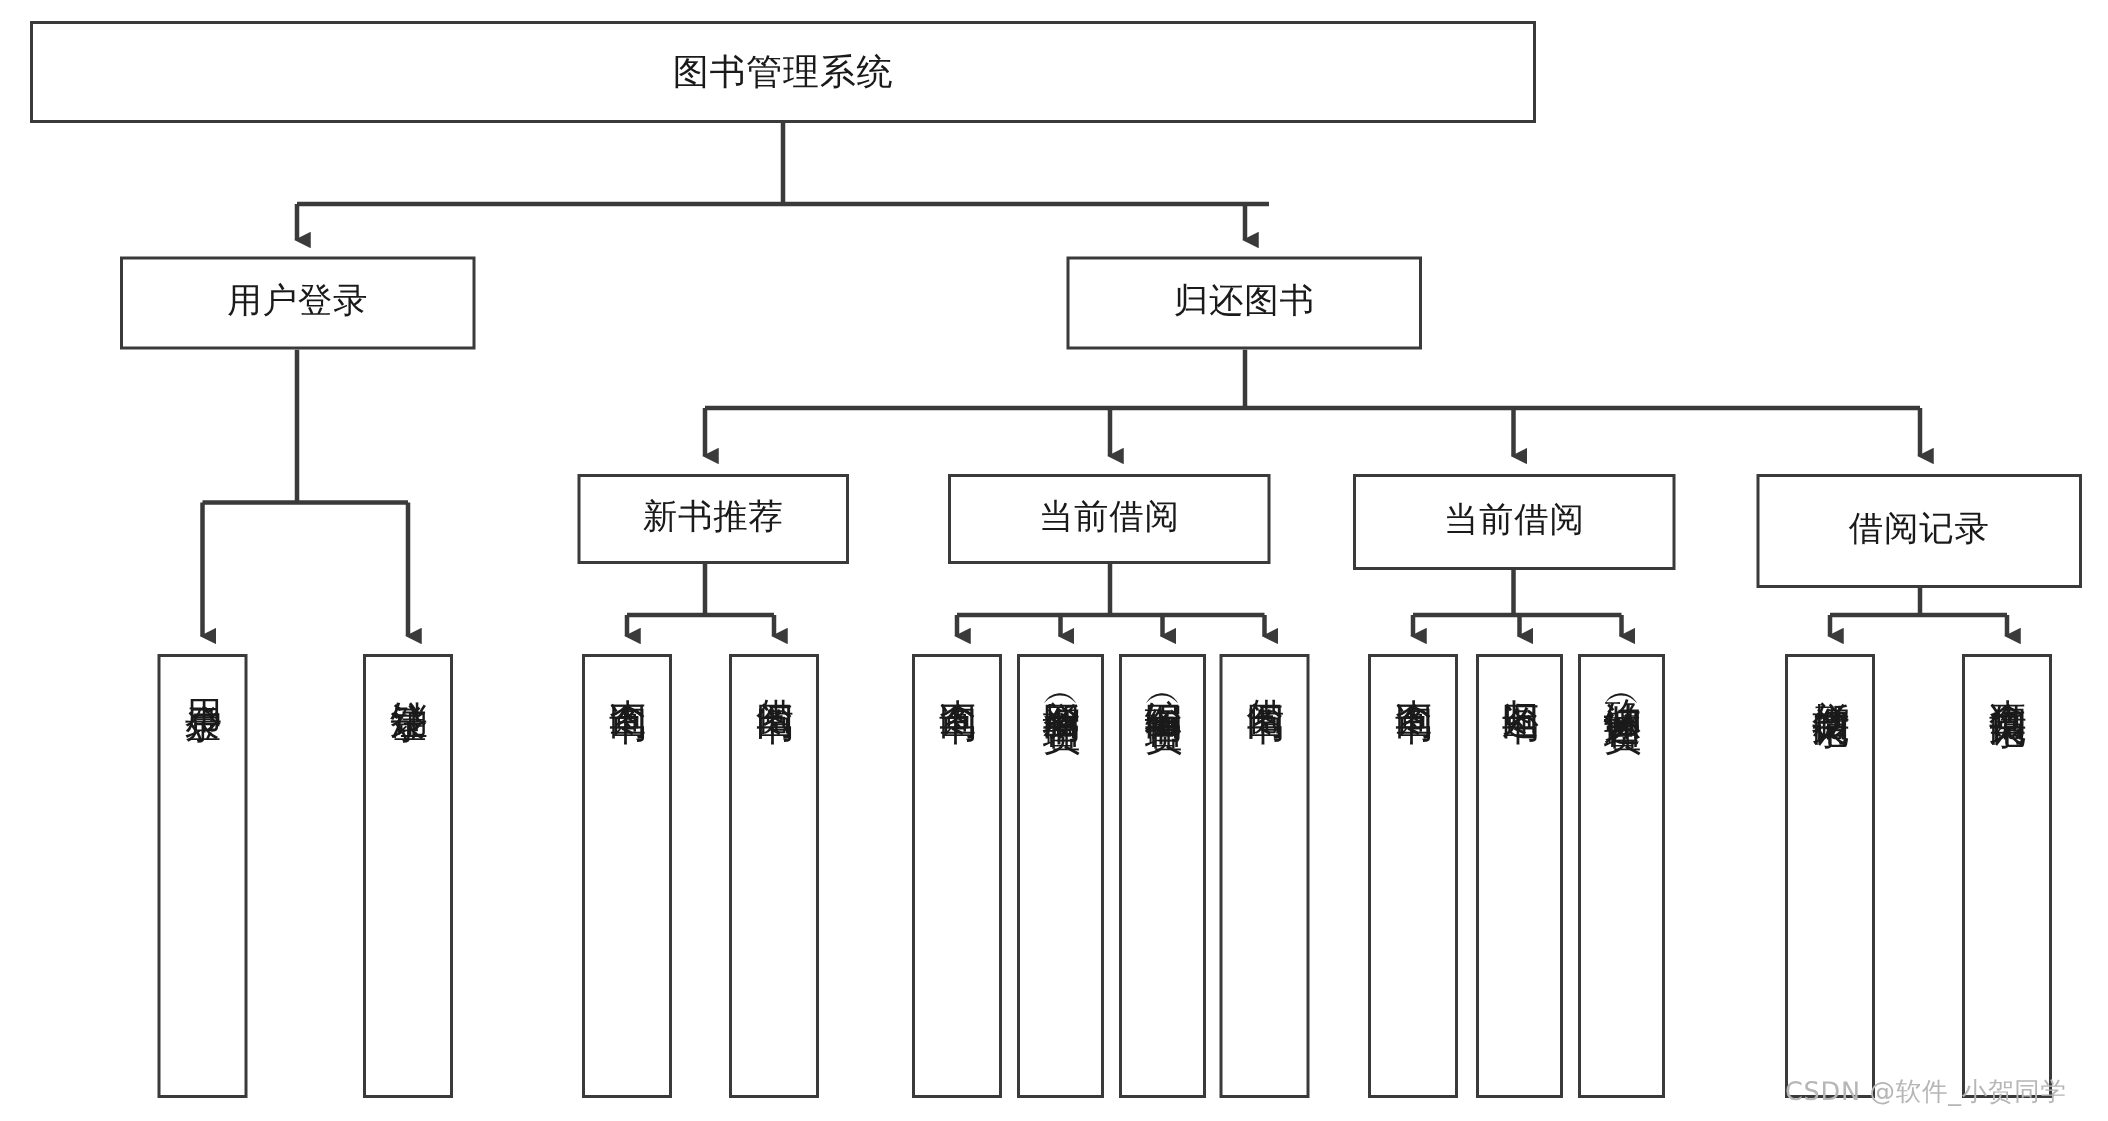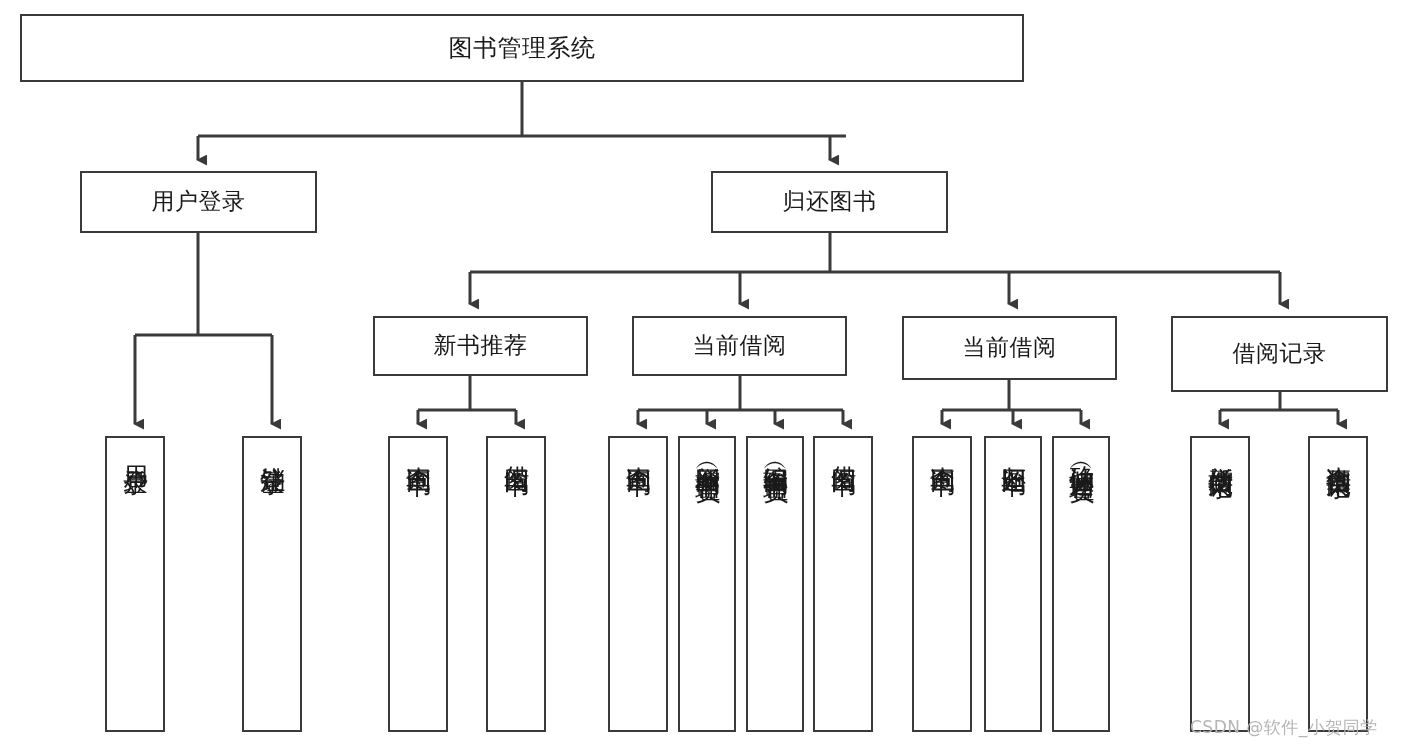--- a/index.html
+++ b/index.html
@@ -135,21 +135,21 @@
     <span class="lbl">图书管理系统</span>
   </div>
 
   <div class="node horiz" style="left:80px; top:171px; width:237px; height:62px;">
     <span class="lbl">用户登录</span>
   </div>
   <div class="node horiz" style="left:711px; top:171px; width:237px; height:62px;">
     <span class="lbl">归还图书</span>
   </div>
 
-  <div class="node horiz" style="left:373px; top:316px; width:215px; height:60px;">
+  <div class="node horiz" style="left:385px; top:316px; width:181px; height:60px;">
     <span class="lbl">新书推荐</span>
   </div>
   <div class="node horiz" style="left:632px; top:316px; width:215px; height:60px;">
     <span class="lbl">当前借阅</span>
   </div>
   <div class="node horiz" style="left:902px; top:316px; width:215px; height:64px;">
     <span class="lbl">当前借阅</span>
   </div>
   <div class="node horiz" style="left:1171px; top:316px; width:217px; height:76px;">
     <span class="lbl">借阅记录</span>

